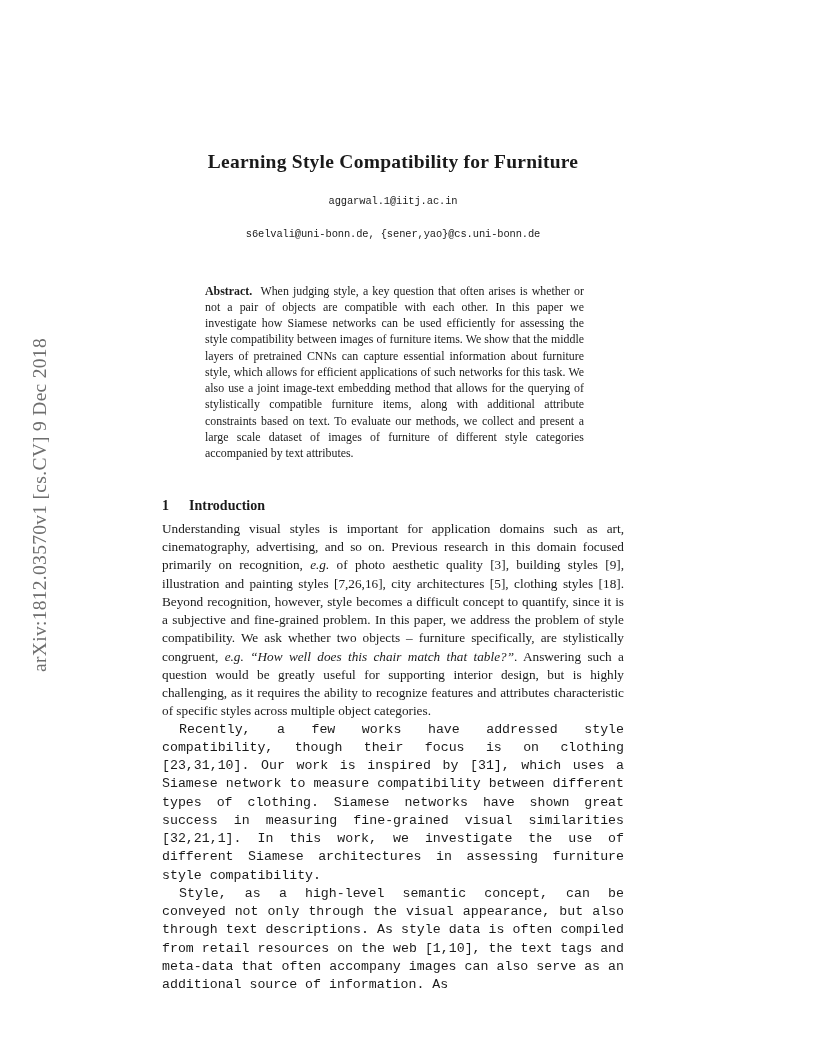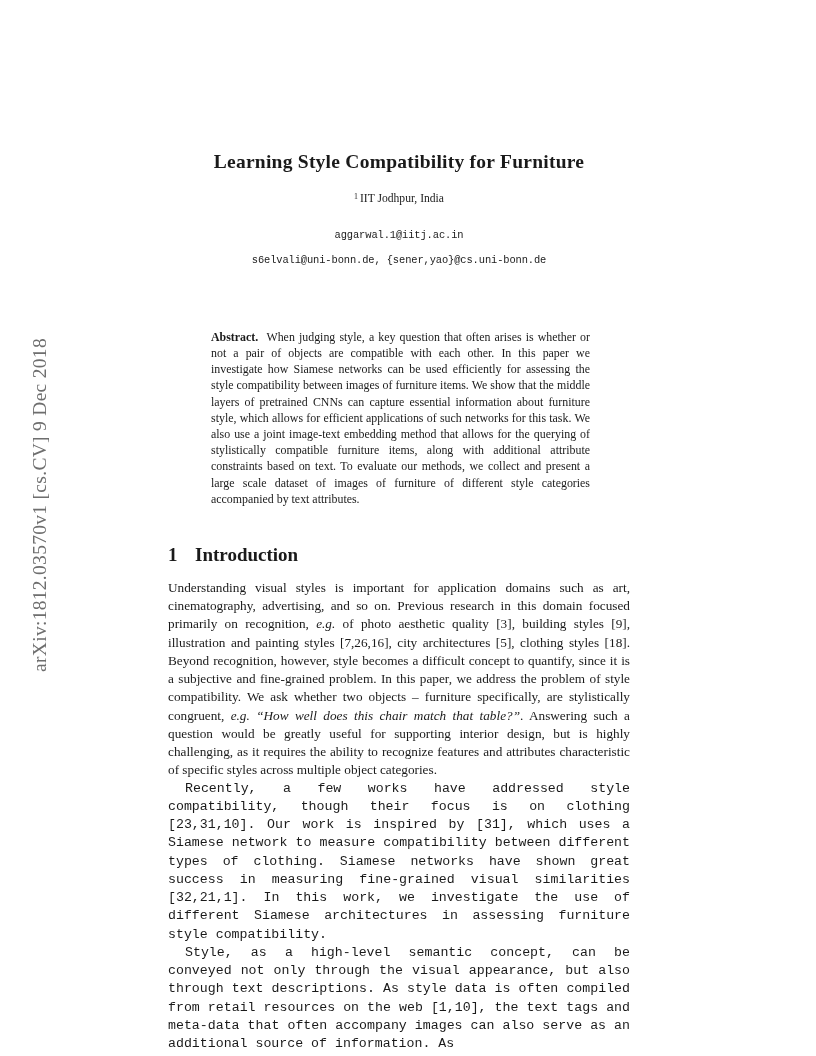--- a/index.html
+++ b/index.html
@@ -36,21 +36,21 @@
     white-space: nowrap;
     font-family: "Liberation Serif", "DejaVu Serif", serif;
     font-size: 19.5px;
     letter-spacing: 0.3px;
     color: #6e6e6e;
   }
 
   
   #page {
     position: absolute;
-    left: 168px;
+    left: 162px;
     top: 0;
     width: 462px;
     height: 928px;
   }
 
   
   #title-block {
     padding-top: 150px;
     text-align: center;
   }
@@ -84,53 +84,53 @@
   #affiliations .aff-line sup {
     margin-right: 2px;
   }
   .mono {
     font-family: "Liberation Mono", "DejaVu Sans Mono", monospace;
     font-size: 10.4px;
     letter-spacing: -0.1px;
     display: block;
   }
   #email-1 { margin-top: 20px; }
-  #email-2 { margin-top: 10px; }
+  #email-2 { margin-top: 17px; }
 
   
   #abstract-block {
-    margin: 60px 40px 0 43px;
+    margin: 41px 40px 0 43px;
     font-size: 11.9px;
     line-height: 1.363;
     text-align: justify;
     text-justify: inter-word;
     hyphens: manual;
   }
   #abstract-label {
     font-weight: bold;
   }
   #abstract-label::after {
     content: "\00a0\00a0";
   }
 
   
   #section-intro {
     margin: 37px 0 0 0;
-    font-size: 19px;
+    font-size: 14px;
     font-weight: bold;
     line-height: 1.2;
   }
   #section-intro .sec-num {
     display: inline-block;
     width: 27px;
   }
 
   
   #body-text {
-    margin-top: 12px;
+    margin-top: 5px;
     font-size: 13.25px;
     line-height: 1.378;
     text-align: justify;
     text-justify: inter-word;
   }
   #body-text p {
     margin: 0;
     text-indent: 0;
   }
   #body-text p + p {
@@ -148,21 +148,20 @@
   <span class="stamp-text">arXiv:1812.03570v1  [cs.CV]  9 Dec 2018</span>
 </div>
 
 <div id="page">
 
   <header id="title-block">
     <h1 id="paper-title">Learning Style Compatibility for Furniture</h1>
 
 
     <div id="affiliations">
-      <span class="aff-line"><sup>1</sup><span>IIT Jodhpur, India</span></span>
       <span class="mono" id="email-1">aggarwal.1@iitj.ac.in</span>
       <span class="mono" id="email-2">s6elvali@uni-bonn.de, {sener,yao}@cs.uni-bonn.de</span>
     </div>
   </header>
 
   <section id="abstract-block">
     <span id="abstract-label">Abstract.</span><span id="abstract-text">When judging style, a key question that often arises is whether or not a pair of objects are compatible with each other. In this paper we investigate how Siamese networks can be used efficiently for assessing the style compatibility between images of furniture items. We show that the middle layers of pretrained CNNs can capture essential information about furniture style, which allows for efficient applications of such networks for this task. We also use a joint image-text embedding method that allows for the querying of stylistically compatible furniture items, along with additional attribute constraints based on text. To evaluate our methods, we collect and present a large scale dataset of images of furniture of different style categories accompanied by text attributes.</span>
   </section>
 
   <h2 id="section-intro">

